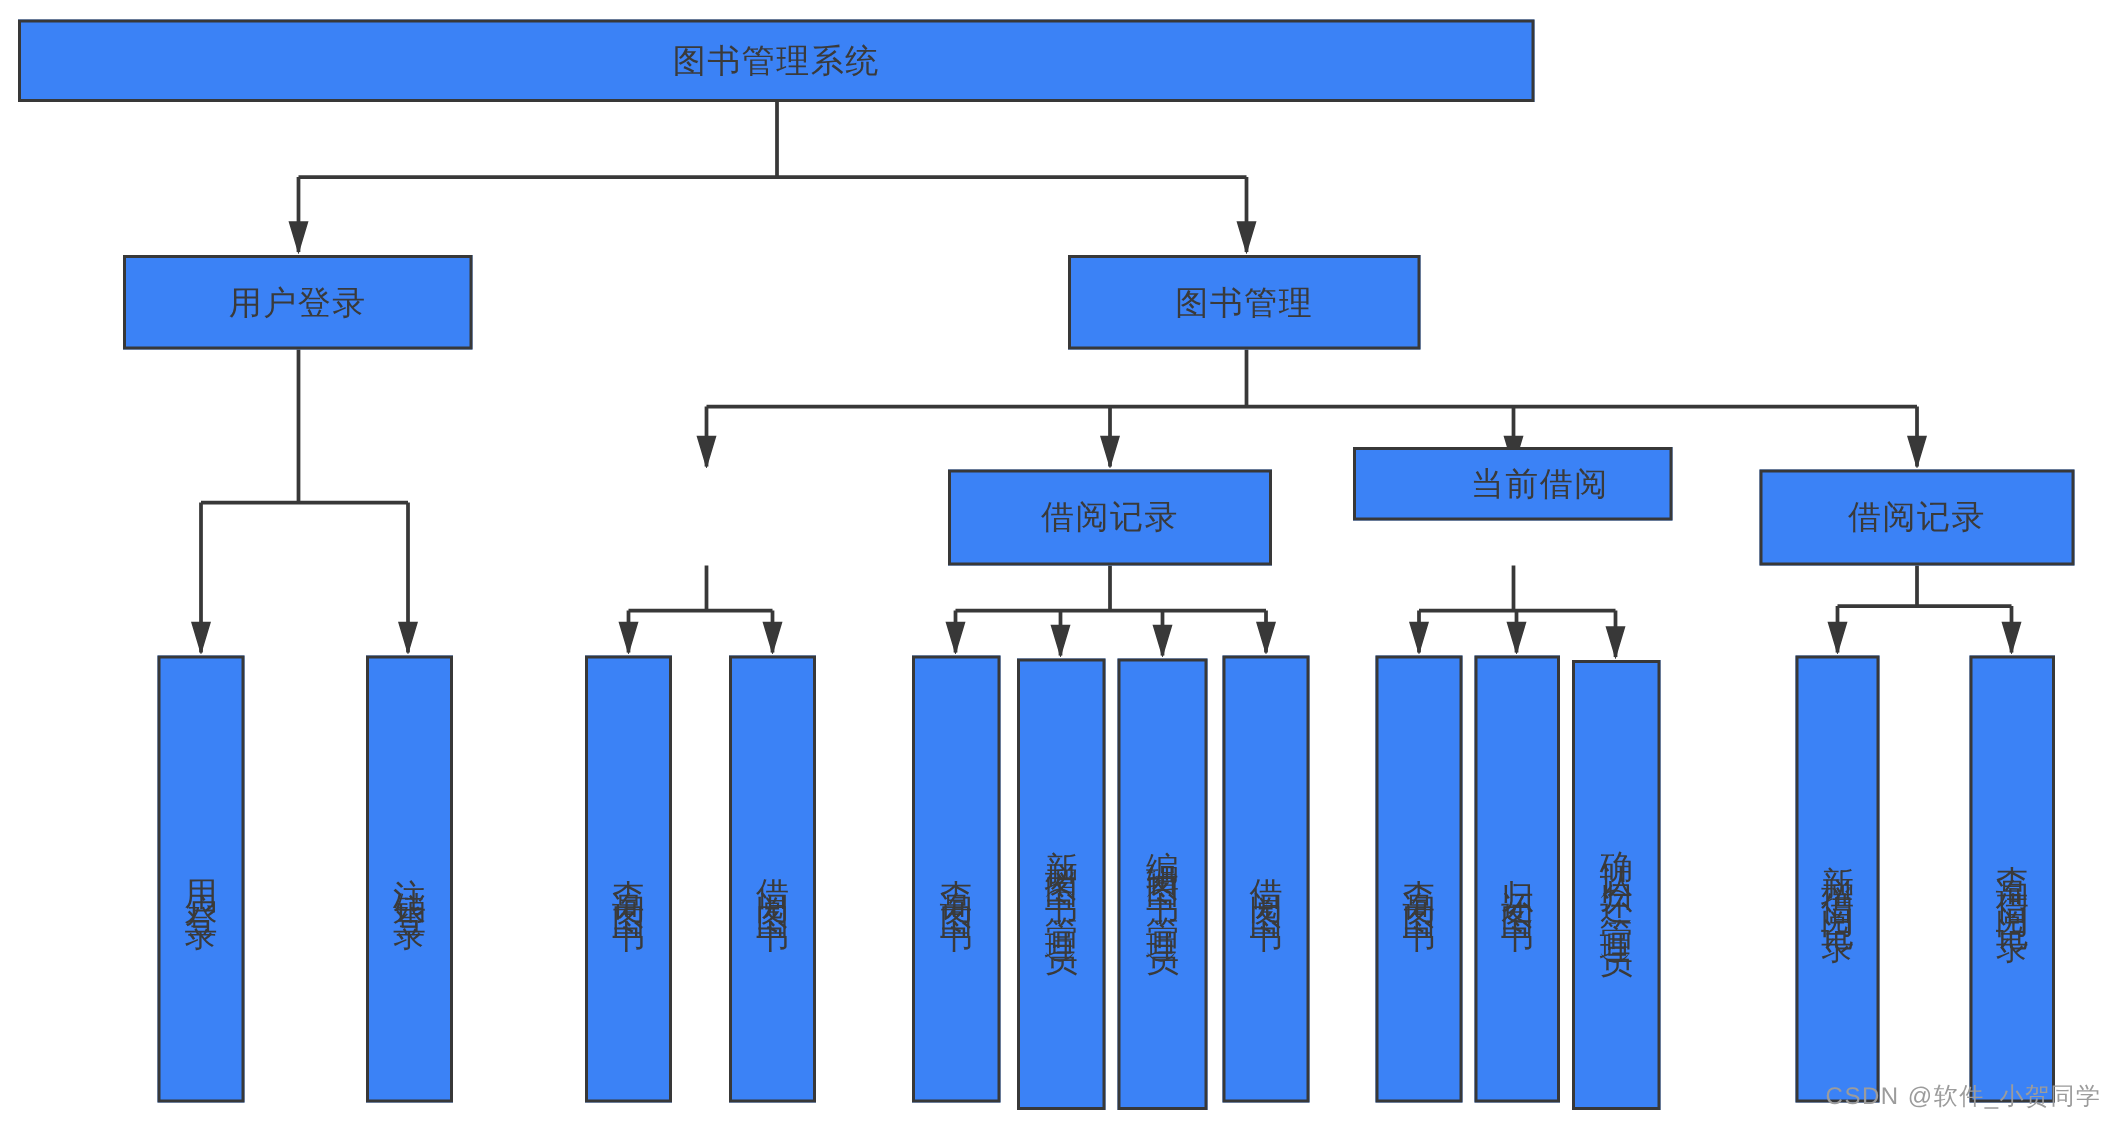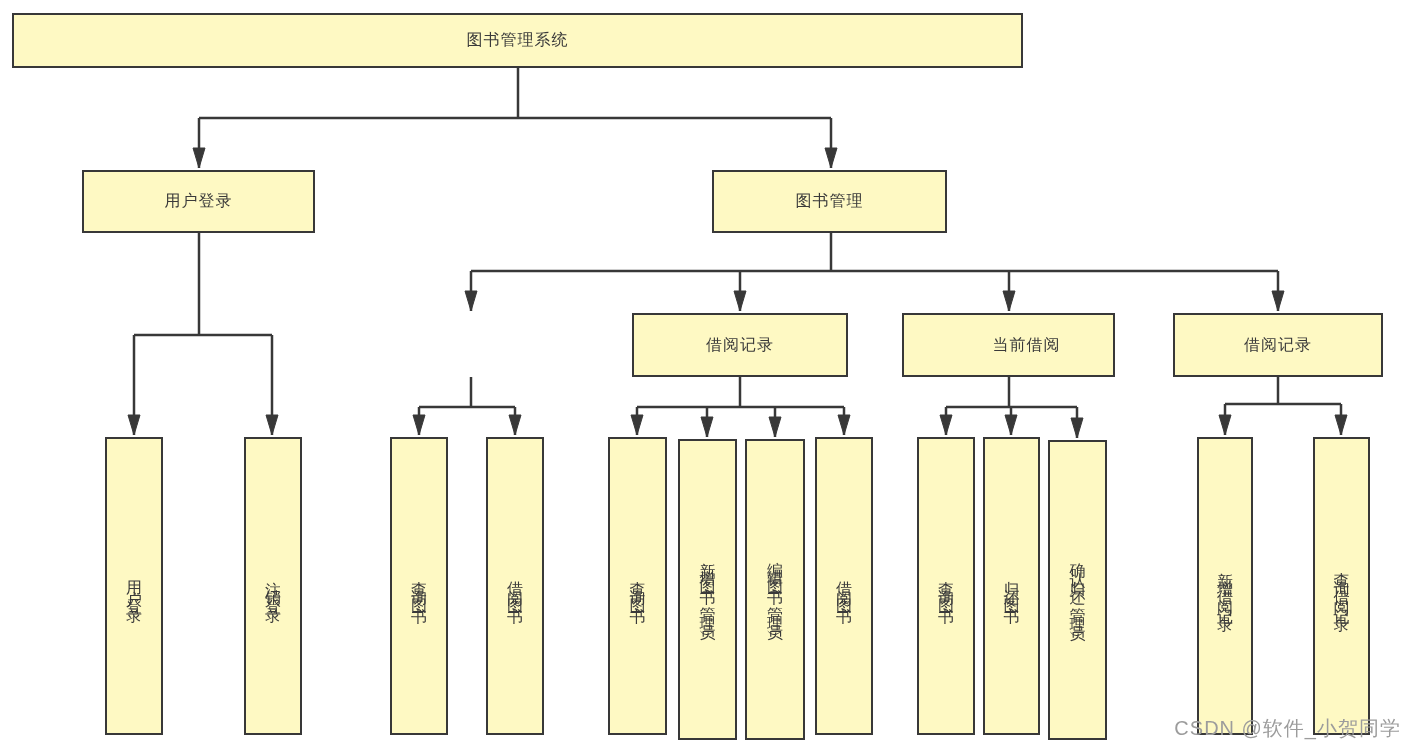--- a/index.html
+++ b/index.html
@@ -12,41 +12,41 @@
     width:1405px;height:747px;
     background:#ffffff;
     font-family:"Liberation Sans", sans-serif;
     overflow:hidden;
   }
   #wires{position:absolute;left:0;top:0;width:1405px;height:747px;}
   .wire{stroke:var(--ink);stroke-width:2.5;fill:none;}
   .node{
     position:absolute;
     box-sizing:border-box;
-    background:#fef9c3;
+    background:#3b82f6;
     border:2.5px solid var(--ink);
     display:flex;align-items:center;justify-content:center;
     color:var(--txt);
-    font-size:16px;
+    font-size:22px;
     letter-spacing:1px;
     white-space:nowrap;
   }
   .node.vert{
     letter-spacing:9px;
   }
   .node.vert .vtxt{
     writing-mode:vertical-rl;
     text-orientation:mixed;
     line-height:1;
     white-space:nowrap;
   }
   #watermark{
     position:absolute;
     right:4px;bottom:5px;
-    font-size:20px;
+    font-size:16px;
     color:#9c9c9c;
     letter-spacing:1px;
     z-index:5;
   }
 </style>
 </head>
 <body>
 
 <div id="canvas">
 
@@ -97,21 +97,21 @@
     <path class="wire" d="M1225 404 V435" marker-end="url(#arrow)"></path>
     <path class="wire" d="M1341 404 V435" marker-end="url(#arrow)"></path>
   </svg>
 
   <div class="node" style="left:12px;top:13px;width:1011px;height:55px;">图书管理系统</div>
 
   <div class="node" style="left:82px;top:170px;width:233px;height:63px;">用户登录</div>
   <div class="node" style="left:712px;top:170px;width:235px;height:63px;font-family:Liberation Mono, monospace;">图书管理</div>
 
   <div class="node" style="left:632px;top:313px;width:216px;height:64px;">借阅记录</div>
-  <div class="node" style="left:902px;top:313px;width:213px;height:64px;padding-left:36px;">当前借阅</div>
+  <div class="node" style="left:902px;top:298px;width:213px;height:49px;padding-left:36px;">当前借阅</div>
   <div class="node" style="left:1173px;top:313px;width:210px;height:64px;">借阅记录</div>
 
   <div class="node vert" style="left:105px;top:437px;width:58px;height:298px;">
     <span class="vtxt">用户登录</span>
   </div>
   <div class="node vert" style="left:244px;top:437px;width:58px;height:298px;">
     <span class="vtxt">注销登录</span>
   </div>
 
   <div class="node vert" style="left:390px;top:437px;width:58px;height:298px;">

